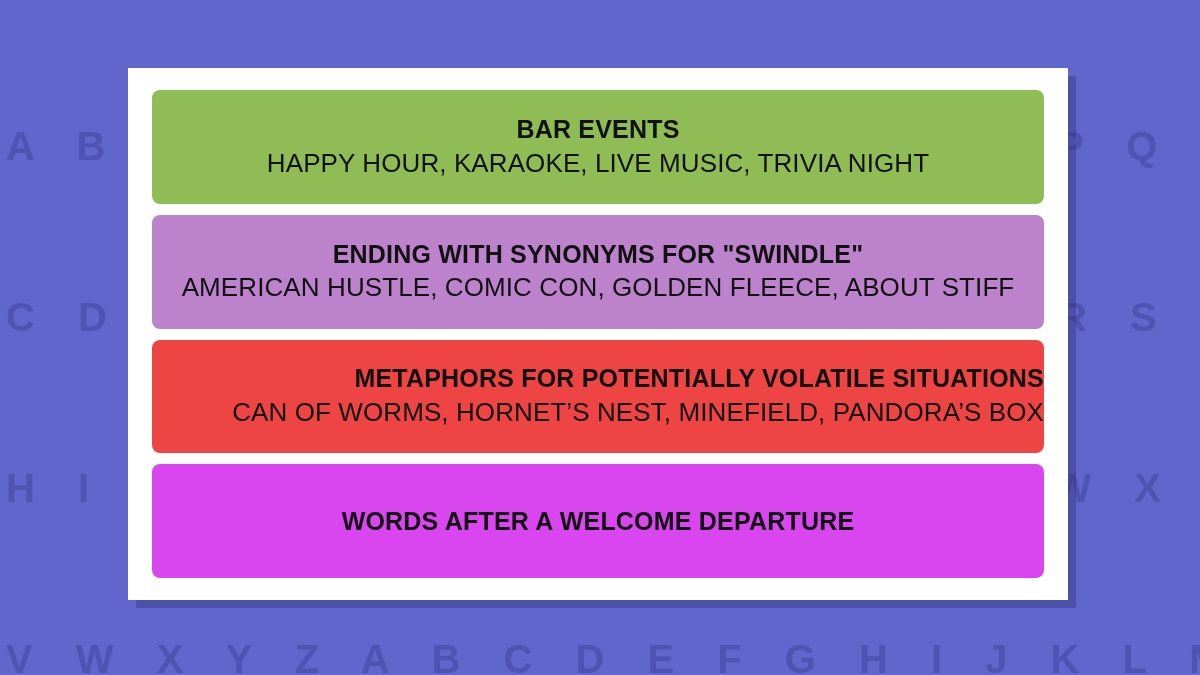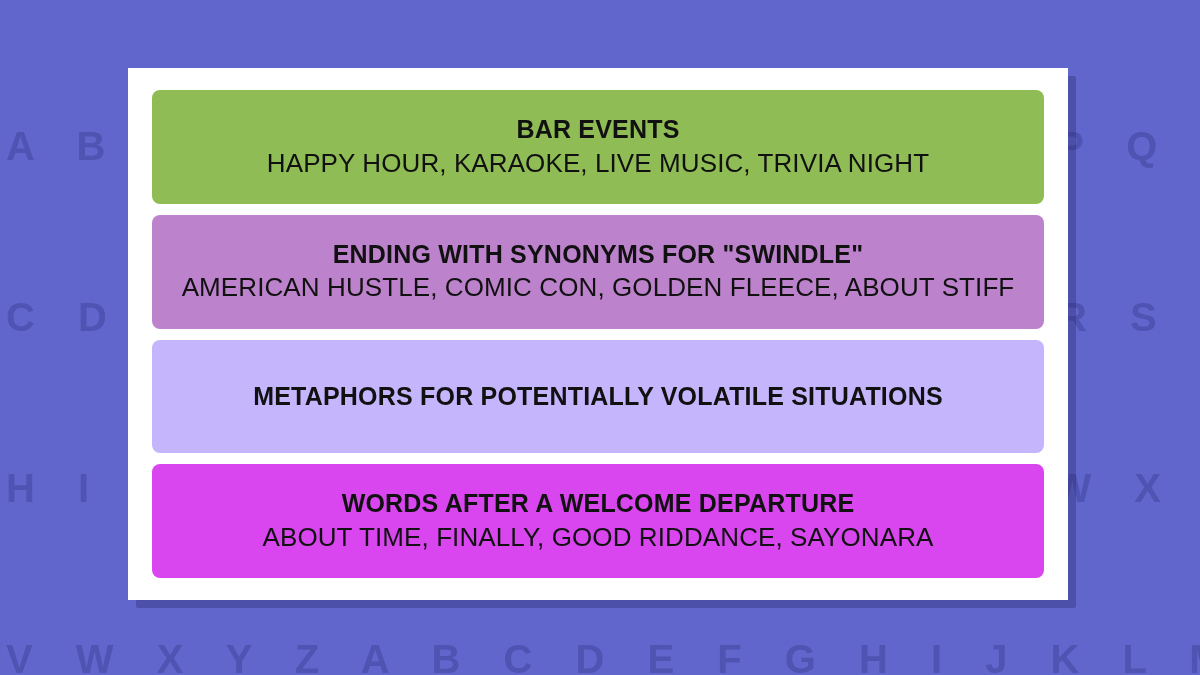--- a/index.html
+++ b/index.html
@@ -120,23 +120,23 @@
     <div class="group" style="background-color: rgb(143, 188, 85);">
       <div class="group-title">BAR EVENTS</div>
       <div class="group-members">HAPPY HOUR, KARAOKE, LIVE MUSIC, TRIVIA NIGHT</div>
     </div>
 
     <div class="group" style="background-color: rgb(189, 130, 204);">
       <div class="group-title">ENDING WITH SYNONYMS FOR "SWINDLE"</div>
       <div class="group-members">AMERICAN HUSTLE, COMIC CON, GOLDEN FLEECE, ABOUT STIFF</div>
     </div>
 
-    <div class="group" style="background-color: #c4b5fd;">
+    <div class="group" style="background-color: #ef4444; align-items: flex-end;">
       <div class="group-title">METAPHORS FOR POTENTIALLY VOLATILE SITUATIONS</div>
+      <div class="group-members">CAN OF WORMS, HORNET’S NEST, MINEFIELD, PANDORA’S BOX</div>
     </div>
 
     <div class="group" style="background-color: #d946ef;">
       <div class="group-title">WORDS AFTER A WELCOME DEPARTURE</div>
-      <div class="group-members">ABOUT TIME, FINALLY, GOOD RIDDANCE, SAYONARA</div>
     </div>
 
   </div>
 </div>
 
 </body></html>

